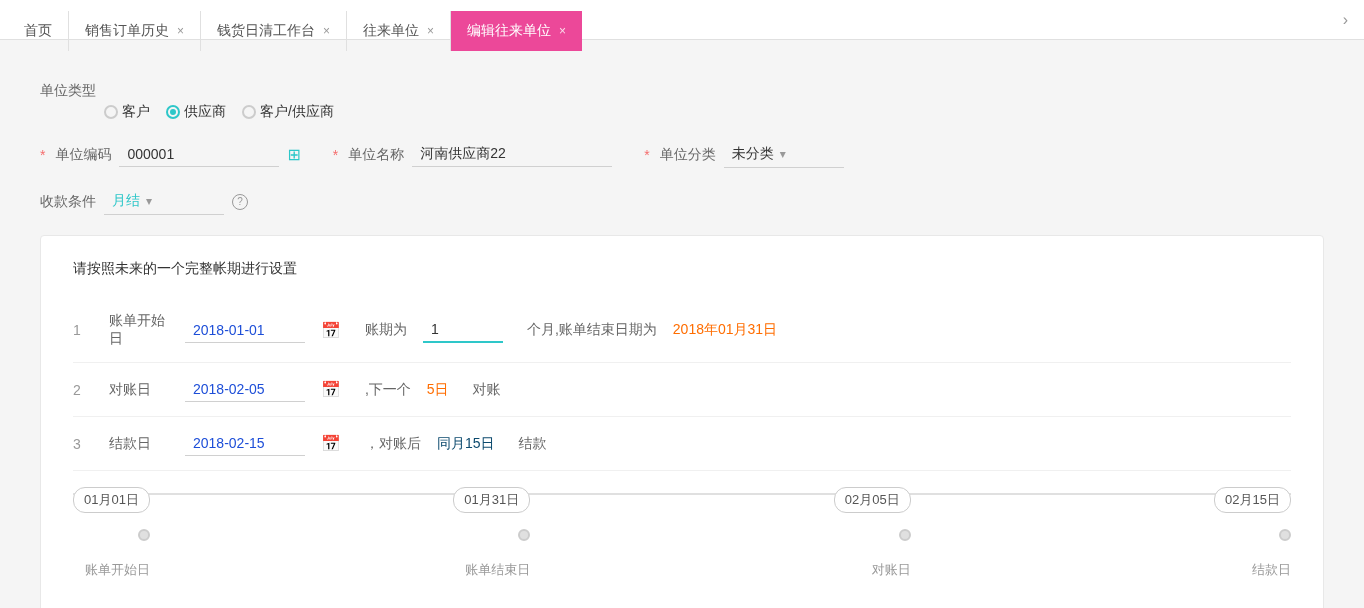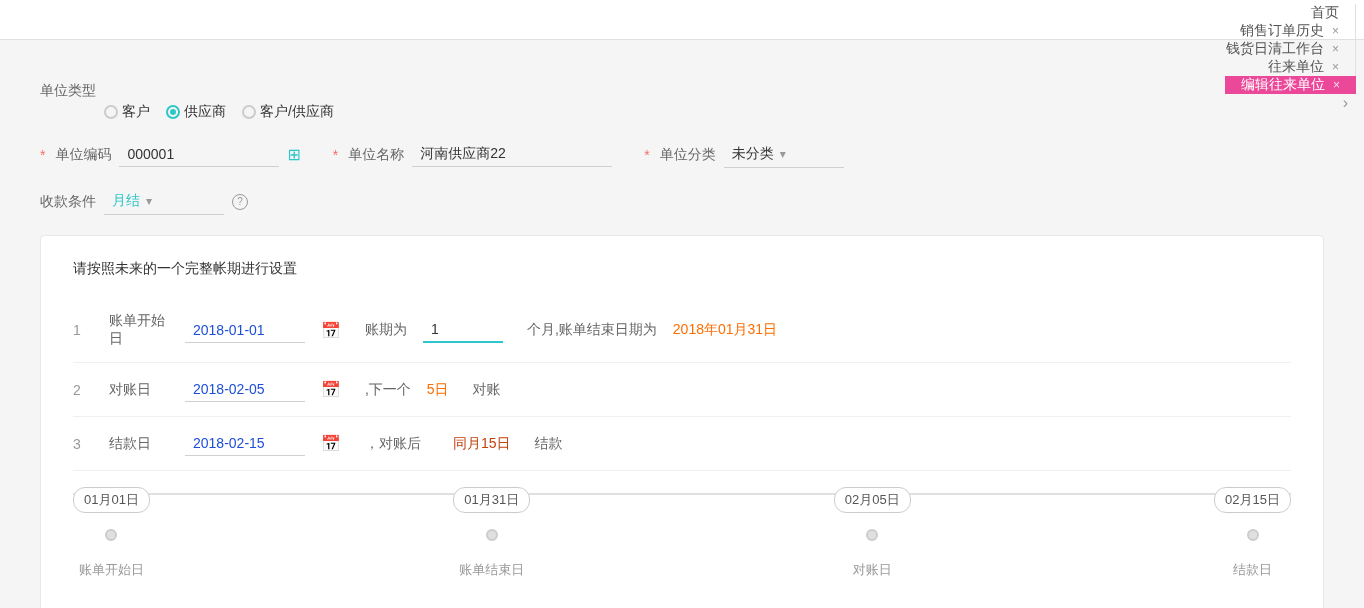--- a/index.html
+++ b/index.html
@@ -1,26 +1,25 @@
 <!DOCTYPE html>
 <html><head>
   <meta charset="utf-8">
   <style>
     * { box-sizing: border-box; margin: 0; padding: 0; }
     body { font-family: 'Microsoft YaHei', 'PingFang SC', sans-serif; font-size: 14px; background: #f5f5f5; color: #333; }
 
     
     .tabs-bar {
       display: flex;
-      align-items: flex-end;
+      align-items: flex-start;
       background: #fff;
       border-bottom: 1px solid #e0e0e0;
       height: 40px;
-      padding: 4px 8px;
-      flex-direction: column;
+      padding: 11px 8px;
     }
     .tab-item {
       display: flex;
       align-items: center;
       padding: 0 16px;
       height: 40px;
       font-size: 14px;
       color: #555;
       cursor: pointer;
       border-right: 1px solid #e0e0e0;
@@ -194,21 +193,21 @@
       color: #1d4ed8;
       width: 120px;
       background: transparent;
       outline: none;
     }
     .row-desc {
       color: #666;
       margin-left: 8px;
     }
     .highlight-orange { color: #ff6d00; }
-    .highlight-teal { color: #c2410c; margin-left: 16px; }
+    .highlight-teal { color: #0c4a6e; }
 
     .period-input {
       border: none;
       border-bottom: 2px solid #2ec7c9;
       padding: 4px 8px;
       font-size: 14px;
       color: #333;
       width: 80px;
       background: transparent;
       outline: none;
@@ -240,21 +239,21 @@
     .timeline-nodes {
       display: flex;
       justify-content: space-between;
       width: 100%;
       position: relative;
       z-index: 1;
     }
     .timeline-node {
       display: flex;
       flex-direction: column;
-      align-items: center;
+      align-items: flex-end;
       gap: 16px;
     }
     .node-dot {
       width: 12px;
       height: 12px;
       border-radius: 50%;
       background: #e0e0e0;
       border: 2px solid #ccc;
     }
     .node-badge {

